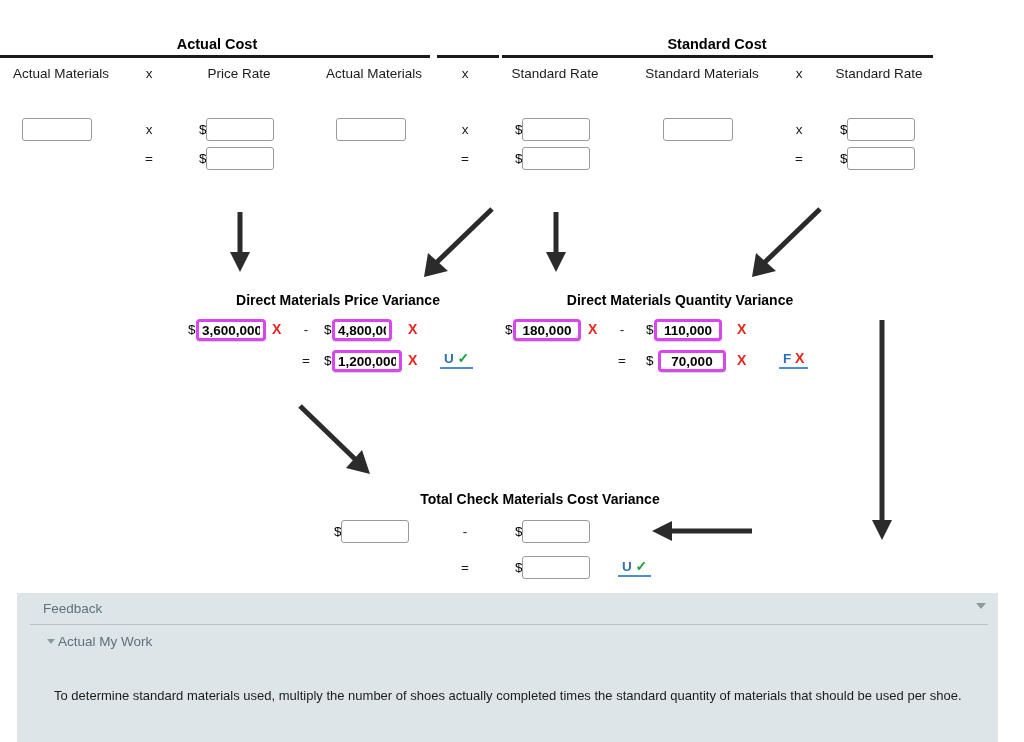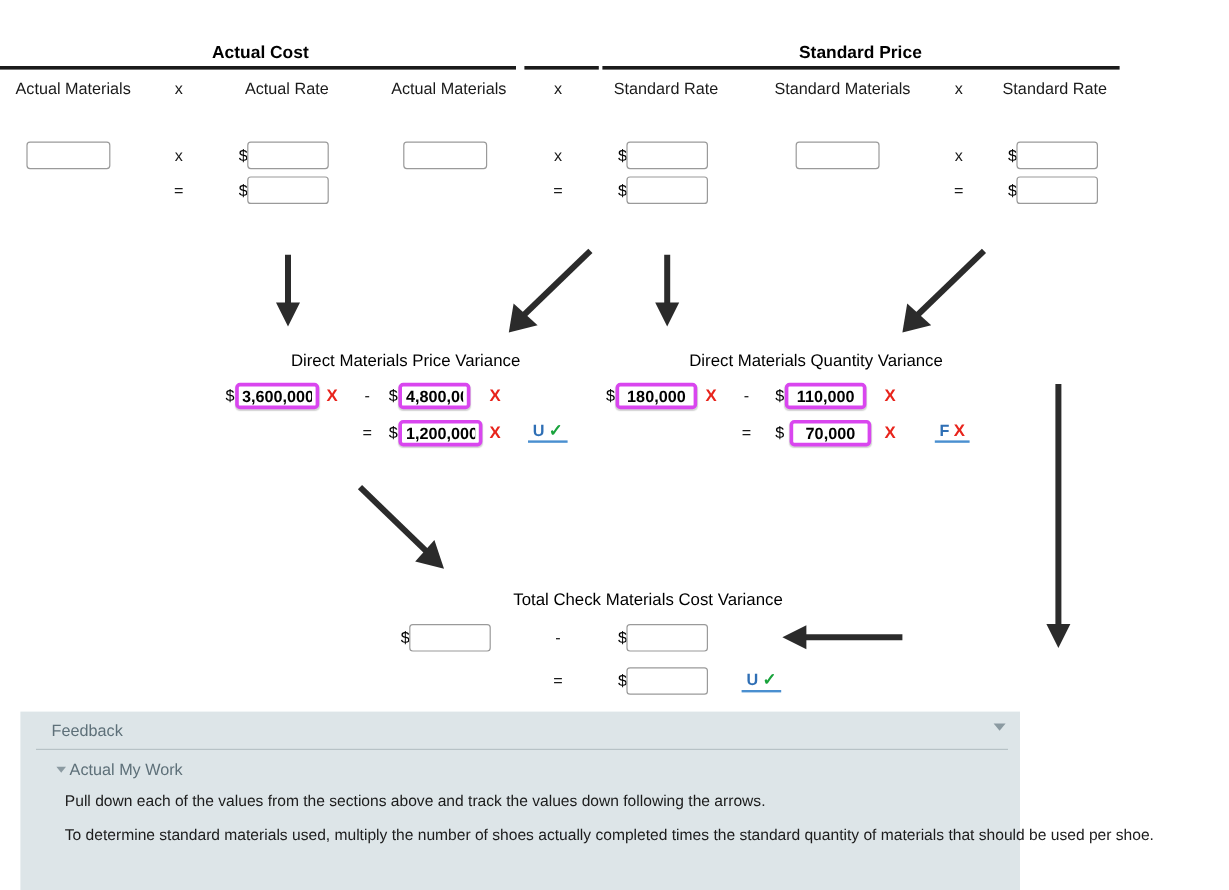--- a/index.html
+++ b/index.html
@@ -99,36 +99,36 @@
   }
   .fu-x {
     color: #e8241c;
     font-weight: bold;
     font-size: 14px;
   }
 
   
   .var-title {
     position: absolute;
-    font-weight: normal;
+    font-weight: bold;
     font-size: 14px;
     text-align: center;
     white-space: nowrap;
     color: #000;
   }
 
   
   .arrow { position: absolute; }
 
   
   #feedback-panel {
     position: absolute;
     left: 17px;
     top: 593px;
-    width: 833px;
+    width: 981px;
     height: 149px;
     background: #dde5e8;
     box-sizing: border-box;
   }
   #feedback-header {
     position: relative;
     height: 31px;
     border-bottom: 1px solid #b7c2c6;
     margin: 0 10px 0 13px;
   }
@@ -170,29 +170,29 @@
     left: 37px;
     font-size: 13px;
     color: #1c1c1c;
     line-height: 17px;
   }
 </style>
 </head>
 <body>
 
 <div class="abs grp-title" style="left:0px; top:36px; width:434px;text-align:center;">Actual Cost</div>
-<div class="abs grp-title" style="left:437px; top:36px; width:560px;">Standard Price</div>
+<div class="abs grp-title" style="left:437px; top:36px; width:560px;">Standard Cost</div>
 
 <div class="rule" style="left:0px; top:55px; width:430px;"></div>
 <div class="rule" style="left:437px; top:55px; width:62px;"></div>
 <div class="rule" style="left:502px; top:55px; width:431px;"></div>
 
 <div class="abs col-head" style="left:0px; top:66px; width:122px;">Actual Materials</div>
 <div class="abs col-head" style="left:132px; top:66px; width:34px;">x</div>
-<div class="abs col-head" style="left:176px; top:66px; width:126px;">Actual Rate</div>
+<div class="abs col-head" style="left:176px; top:66px; width:126px;">Price Rate</div>
 <div class="abs col-head" style="left:310px; top:66px; width:128px;">Actual Materials</div>
 <div class="abs col-head" style="left:448px; top:66px; width:34px;">x</div>
 <div class="abs col-head" style="left:492px; top:66px; width:126px;">Standard Rate</div>
 <div class="abs col-head" style="left:637px; top:66px; width:130px;">Standard Materials</div>
 <div class="abs col-head" style="left:782px; top:66px; width:34px;">x</div>
 <div class="abs col-head" style="left:816px; top:66px; width:126px;">Standard Rate</div>
 
 <input class="inp" style="left: 22px; top: 118px; width: 70px;" value="">
 <div class="op" style="left:132px; top:122px; width:34px;">x</div>
 <div class="dollar" style="left:199px; top:122px;">$</div>
@@ -315,15 +315,14 @@
 </div>
 
 <div id="feedback-panel">
   <div id="feedback-header">
     <div id="feedback-title">Feedback</div>
     <div id="feedback-collapse"></div>
   </div>
   <div id="check-my-work-row">
     <span id="check-toggle-icon"></span><span>Actual My Work</span>
   </div>
-  <div class="fb-para" style="top:66px; width:950px;">Pull down each of the values from the sections above and track the values down following the arrows.</div>
   <div class="fb-para" style="top:94px; width:975px;">To determine standard materials used, multiply the number of shoes actually completed times the standard quantity of materials that should be used per shoe.</div>
 </div>
 
 </body></html>

